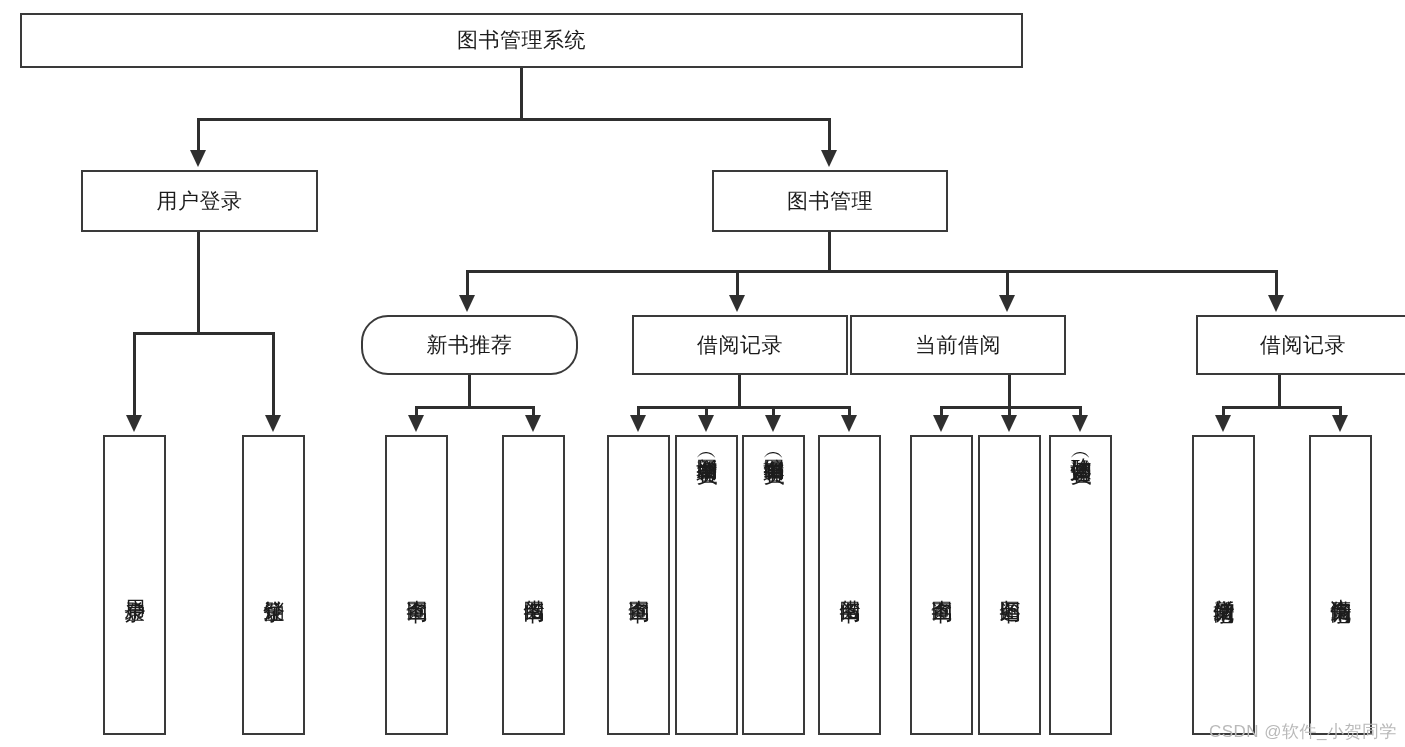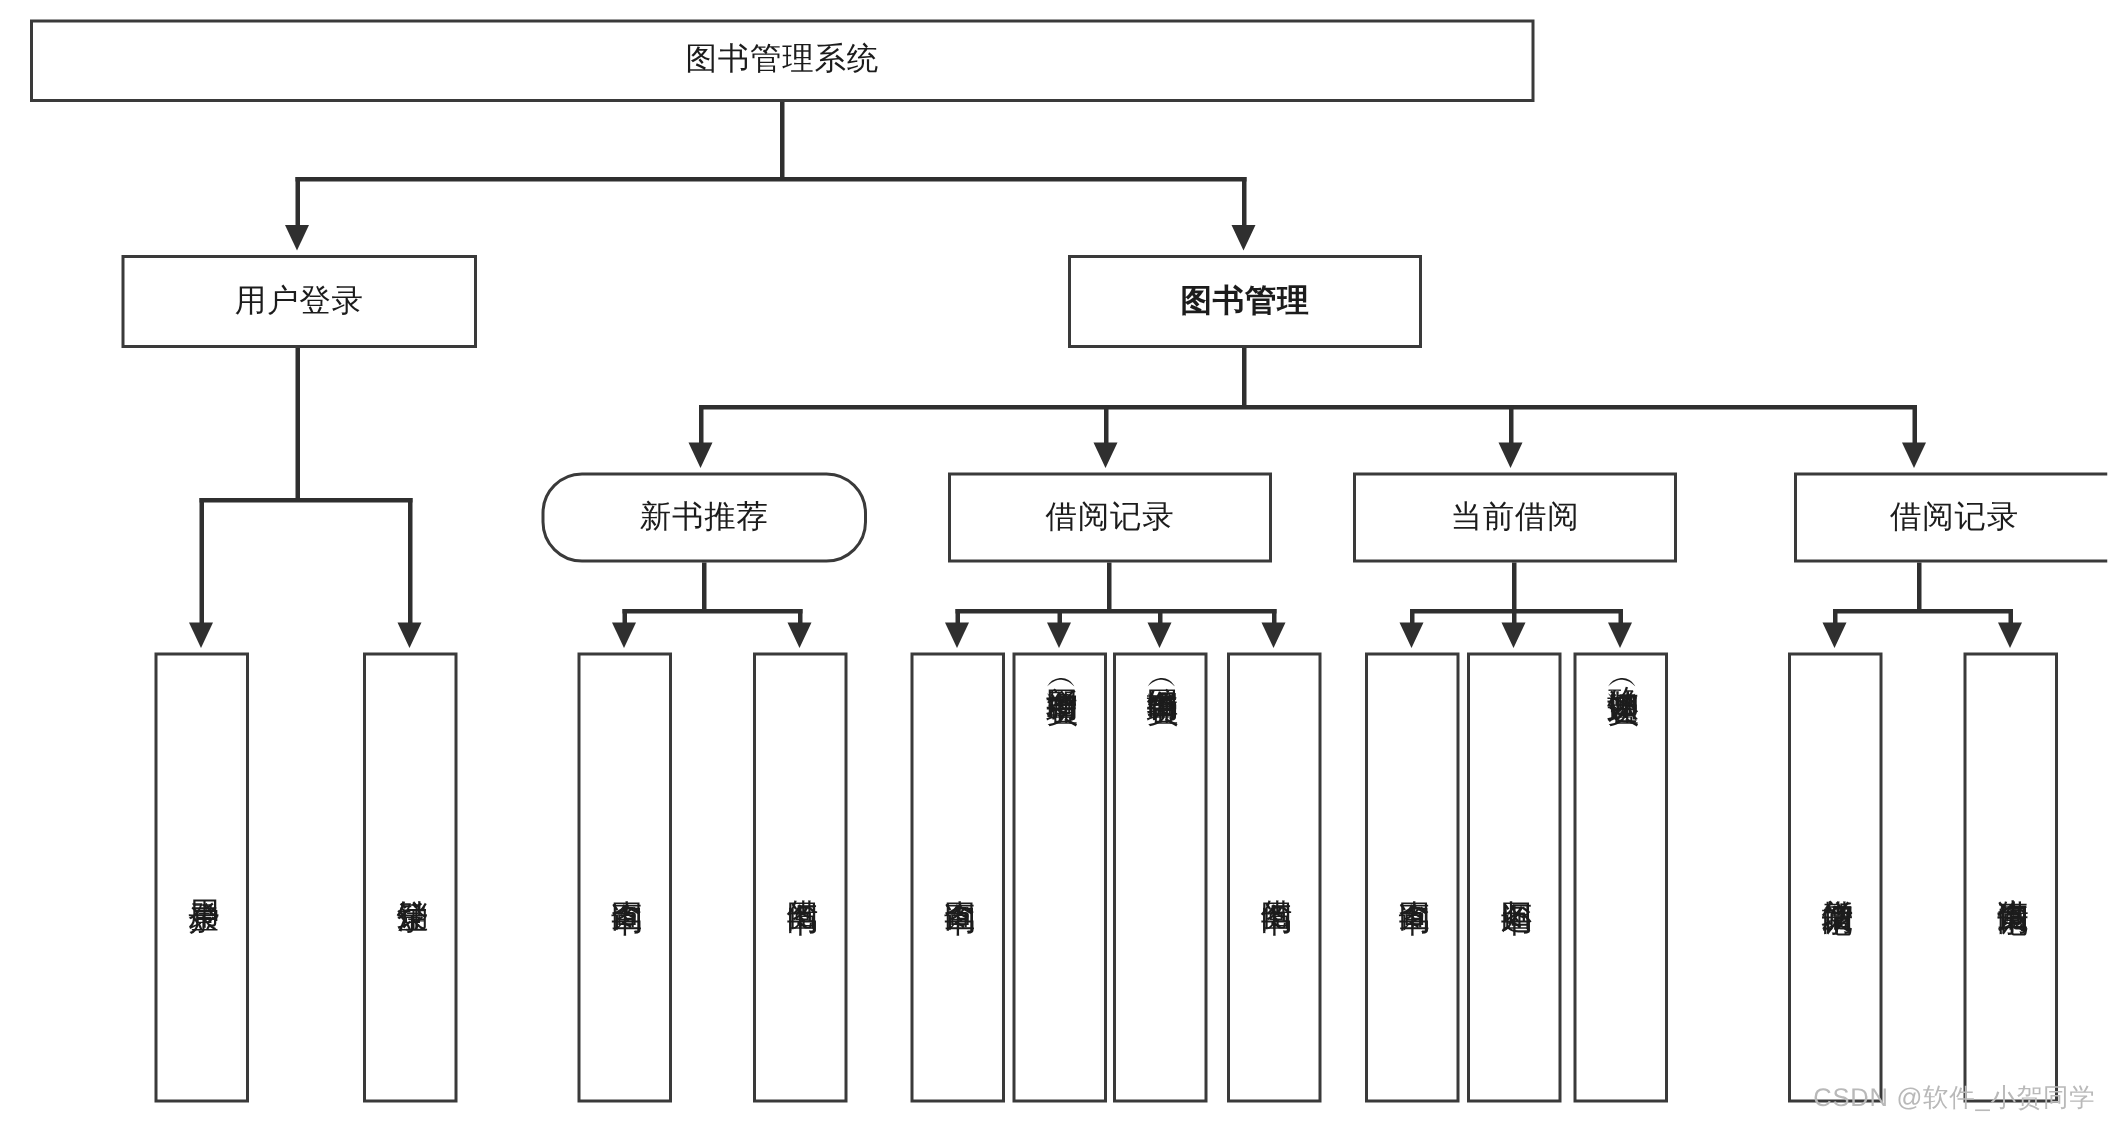--- a/index.html
+++ b/index.html
@@ -96,21 +96,21 @@
   <div class="edge edge-h" style="left:197px; top:118px; width:634px; height:3px;"></div>
 
   <div class="edge edge-v" style="left:197px; top:118px; width:3px; height:35px;"></div>
   <div class="arrow" style="left:190px; top:150px;"></div>
   <div class="edge edge-v" style="left:828px; top:118px; width:3px; height:35px;"></div>
   <div class="arrow" style="left:821px; top:150px;"></div>
 
   <div class="node" style="left:81px; top:170px; width:237px; height:62px;">
     <span class="node-label">用户登录</span>
   </div>
-  <div class="node" style="left:712px; top:170px; width:236px; height:62px;font-weight:bold;">
+  <div class="node" style="left:712px; top:170px; width:236px; height:62px;">
     <span class="node-label">图书管理</span>
   </div>
 
   <div class="edge edge-v" style="left:197px; top:232px; width:3px; height:102px;"></div>
   <div class="edge edge-h" style="left:133px; top:332px; width:142px; height:3px;"></div>
   <div class="edge edge-v" style="left:133px; top:332px; width:3px; height:86px;"></div>
   <div class="arrow" style="left:126px; top:415px;"></div>
   <div class="edge edge-v" style="left:272px; top:332px; width:3px; height:86px;"></div>
   <div class="arrow" style="left:265px; top:415px;"></div>
 
@@ -124,21 +124,21 @@
   <div class="arrow" style="left:999px; top:295px;"></div>
   <div class="edge edge-v" style="left:1275px; top:270px; width:3px; height:28px;"></div>
   <div class="arrow" style="left:1268px; top:295px;"></div>
 
   <div class="node" style="left:361px; top:315px; width:217px; height:60px;border-radius:27px;">
     <span class="node-label">新书推荐</span>
   </div>
   <div class="node" style="left:632px; top:315px; width:216px; height:60px;">
     <span class="node-label">借阅记录</span>
   </div>
-  <div class="node" style="left:902px; top:315px; width:216px; height:60px;">
+  <div class="node" style="left:850px; top:315px; width:216px; height:60px;">
     <span class="node-label">当前借阅</span>
   </div>
   <div class="node" style="left:1172px; top:315px; width:214px; height:60px;margin-left:24px;">
     <span class="node-label">借阅记录</span>
   </div>
 
   <div class="edge edge-v" style="left:468px; top:375px; width:3px; height:33px;"></div>
   <div class="edge edge-h" style="left:415px; top:406px; width:120px; height:3px;"></div>
   <div class="edge edge-v" style="left:415px; top:406px; width:3px; height:12px;"></div>
   <div class="arrow" style="left:408px; top:415px;"></div>

